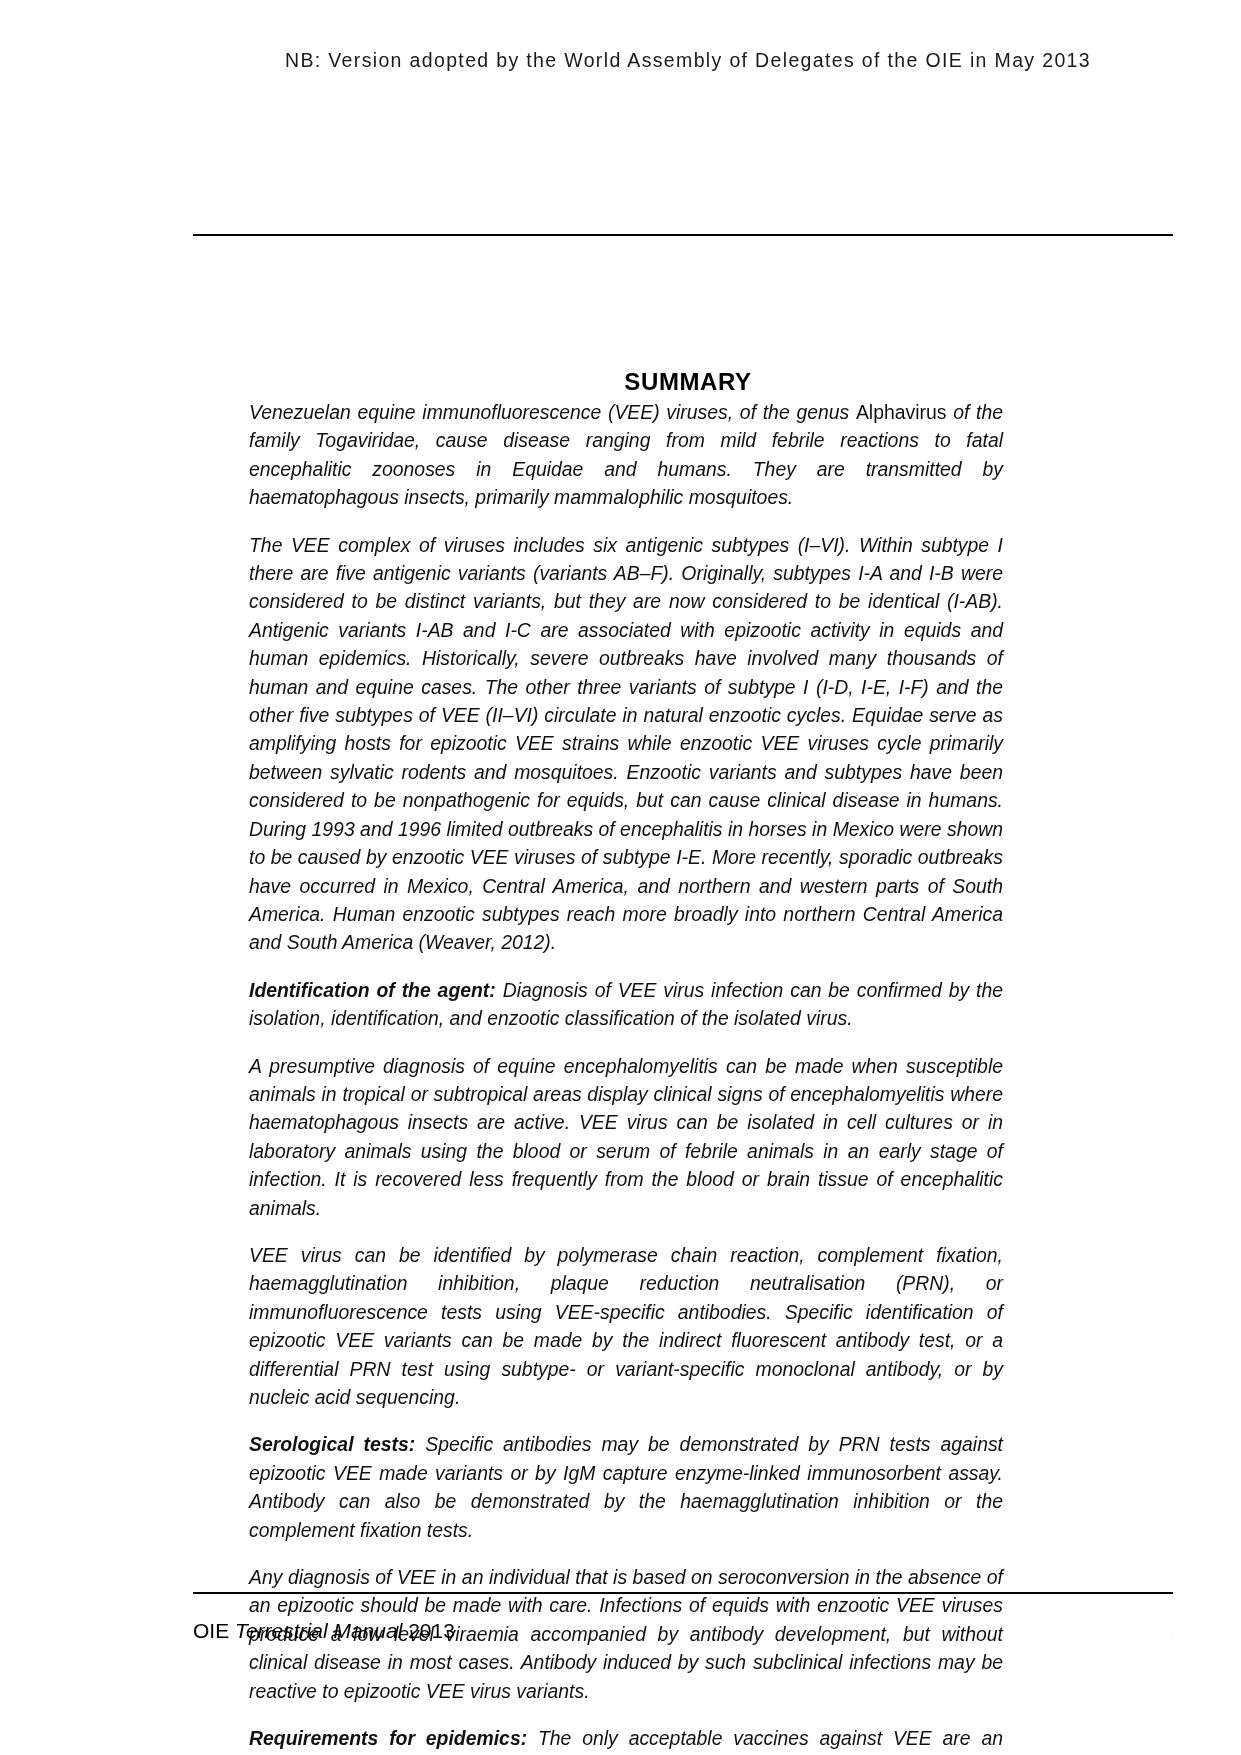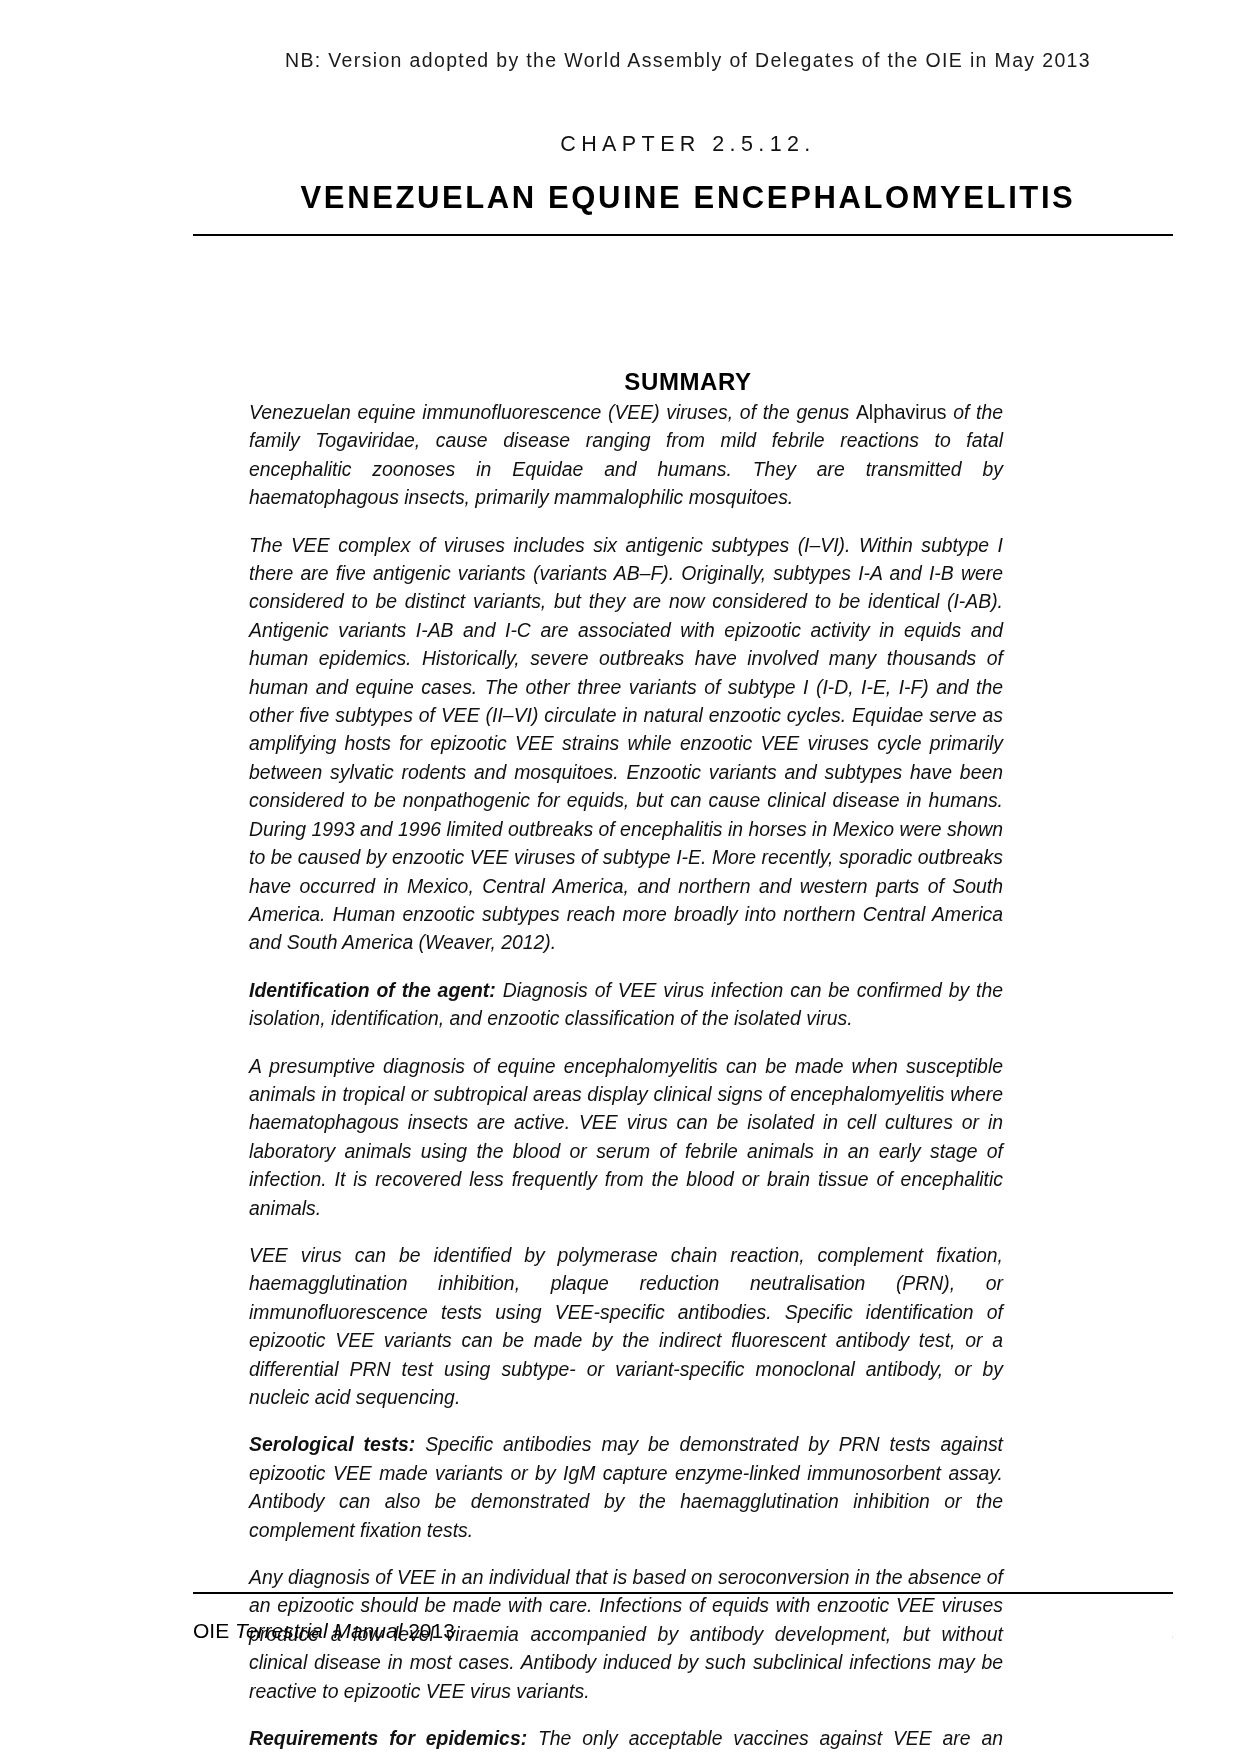--- a/index.html
+++ b/index.html
@@ -137,23 +137,21 @@
     font-size: 21px;
   }
 </style>
 </head>
 <body>
 
 <div class="page">
 
   <div class="running-header">NB: Version adopted by the World Assembly of Delegates of the OIE in May 2013</div>
 
-  <div class="chapter-line">CHAPTER 2.5.12.</div>
 
-  <div class="doc-title">VENEZUELAN EQUINE ENCEPHALOMYELITIS</div>
 
   <div class="title-rule"></div>
 
   <div class="summary-heading">SUMMARY</div>
 
   <div class="body-area" id="body-area">
       <p class="para"><span>Venezuelan equine immunofluorescence (VEE) viruses, of the genus </span><span class="roman">Alphavirus</span><span> of the family Togaviridae, cause disease ranging from mild febrile reactions to fatal encephalitic zoonoses in Equidae and humans. They are transmitted by haematophagous insects, primarily mammalophilic mosquitoes.</span></p>
       <p class="para"><span>The VEE complex of viruses includes six antigenic subtypes (I–VI). Within subtype I there are five antigenic variants (variants AB–F). Originally, subtypes I-A and I-B were considered to be distinct variants, but they are now considered to be identical (I-AB). Antigenic variants I-AB and I-C are associated with epizootic activity in equids and human epidemics. Historically, severe outbreaks have involved many thousands of human and equine cases. The other three variants of subtype I (I-D, I-E, I-F) and the other five subtypes of VEE (II–VI) circulate in natural enzootic cycles. Equidae serve as amplifying hosts for epizootic VEE strains while enzootic VEE viruses cycle primarily between sylvatic rodents and mosquitoes. Enzootic variants and subtypes have been considered to be nonpathogenic for equids, but can cause clinical disease in humans. During 1993 and 1996 limited outbreaks of encephalitis in horses in Mexico were shown to be caused by enzootic VEE viruses of subtype I-E. More recently, sporadic outbreaks have occurred in Mexico, Central America, and northern and western parts of South America. Human enzootic subtypes reach more broadly into northern Central America and South America (Weaver, 2012).</span></p>
       <p class="para"><span class="lead">Identification of the agent:</span><span> Diagnosis of VEE virus infection can be confirmed by the isolation, identification, and enzootic classification of the isolated virus.</span></p>
       <p class="para"><span>A presumptive diagnosis of equine encephalomyelitis can be made when susceptible animals in tropical or subtropical areas display clinical signs of encephalomyelitis where haematophagous insects are active. VEE virus can be isolated in cell cultures or in laboratory animals using the blood or serum of febrile animals in an early stage of infection. It is recovered less frequently from the blood or brain tissue of encephalitic animals.</span></p>

